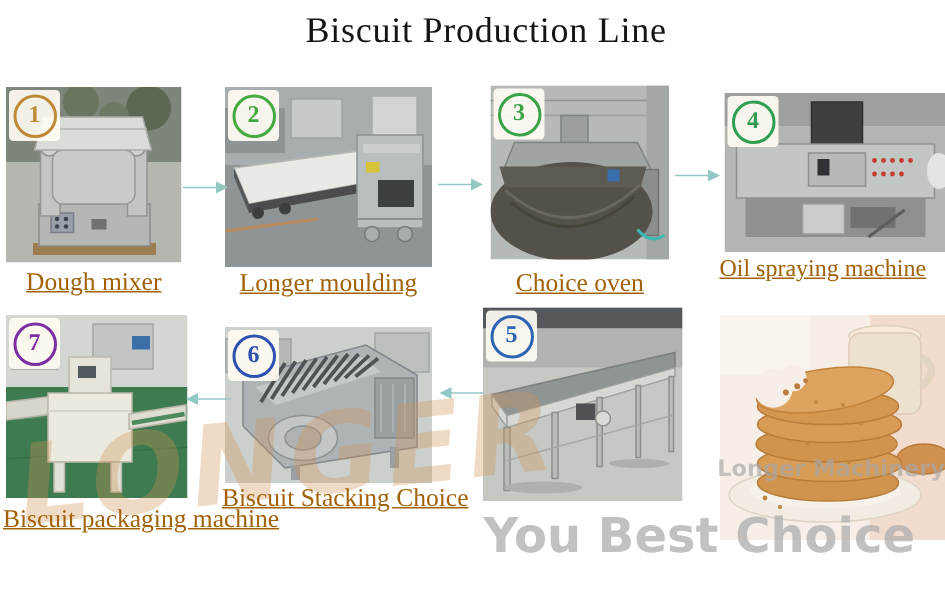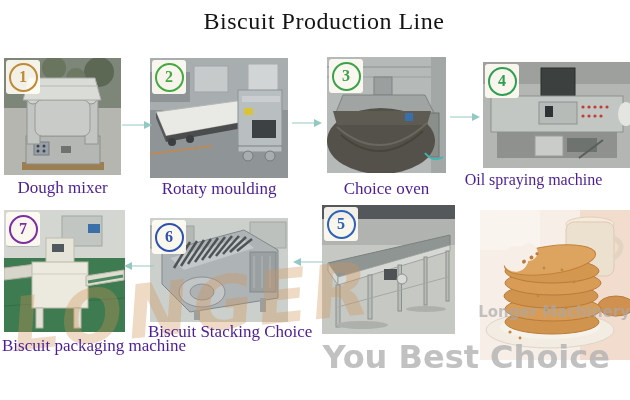--- a/index.html
+++ b/index.html
@@ -8,22 +8,22 @@
   .title{position:absolute;left:0;right:0;top:8px;text-align:center;padding-left:18px;
          font-size:24px;color:#141414;letter-spacing:.5px;z-index:10;}
   .tile{position:absolute;z-index:1;}
   .tile svg{display:block;width:100%;height:100%;}
   .badge{position:absolute;left:2px;top:2px;width:34px;height:34px;z-index:4;
          background:rgba(255,252,243,.92);border-radius:3px;
          display:flex;align-items:center;justify-content:center;}
   .badge .num{width:25px;height:25px;border:2px solid currentColor;border-radius:50%;
          font-family:"Liberation Serif",serif;font-size:16px;font-weight:bold;
          display:flex;align-items:center;justify-content:center;}
-  .lbl{position:absolute;font-family:"Liberation Serif",serif;font-size:17px;color:#4c1d95;
-       white-space:nowrap;z-index:10;}
+  .lbl{position:absolute;font-family:"Liberation Serif",serif;font-size:17px;color:#a16207;
+       white-space:nowrap;z-index:10;text-decoration:underline;}
   .lbl.center{text-align:center;}
   .arrow{position:absolute;z-index:3;}
   .wm-longer{position:absolute;left:12px;top:288px;z-index:5;
        font-family:"DejaVu Sans",sans-serif;font-weight:bold;font-size:74px;line-height:1;
        letter-spacing:4px;color:rgba(208,146,88,.34);
        transform:rotate(-6deg) skewX(-10deg);transform-origin:left center;white-space:nowrap;}
   .wm-sub{position:absolute;left:273px;top:338px;z-index:6;
        font-family:"Liberation Sans",sans-serif;font-size:21px;color:rgba(160,160,160,.8);}
   .wm-tag1{position:absolute;right:0px;top:303px;z-index:6;font-family:"DejaVu Sans",sans-serif;
        font-weight:bold;font-size:15px;color:rgba(168,168,168,.68);white-space:nowrap;}
@@ -257,23 +257,23 @@
         <circle cx="58" cy="86" r="1.4"></circle>
           <circle cx="86" cy="98" r="1.4"></circle>
           <circle cx="66" cy="100" r="1.4"></circle>
         <circle cx="30" cy="122" r="1.6"></circle>
           <circle cx="40" cy="128" r="1.4"></circle>
       </g>
     </svg>
   </div>
 
   <div class="lbl center" style="left:4px;top:178px;width:117px;">Dough mixer</div>
-  <div class="lbl center" style="left:150px;top:179px;width:138px;">Rotaty moulding</div>
+  <div class="lbl center" style="left:150px;top:179px;width:138px;">Longer moulding</div>
   <div class="lbl center" style="left:327px;top:179px;width:119px;">Choice oven</div>
-  <div class="lbl center" style="left:460px;top:171px;width:147px;font-size:16px;">Oil spraying machine</div>
+  <div class="lbl center" style="left:475px;top:171px;width:147px;font-size:16px;">Oil spraying machine</div>
   <div class="lbl" style="left:148px;top:322px;">Biscuit Stacking Choice</div>
   <div class="lbl" style="left:2px;top:336px;text-align:center;">Biscuit packaging machine</div>
 
   <svg class="arrow" style="left: 122px; top: 120px; color: rgb(147, 201, 195); border-color: rgb(147, 201, 195);" width="30" height="10" viewBox="0 0 30 10">
     <line x1="0" y1="5" x2="24" y2="5" stroke="currentColor"></line>
       <polygon points="22,1 30,5 22,9" fill="currentColor"></polygon>
   </svg>
   <svg class="arrow" style="left: 292px; top: 118px; color: rgb(147, 201, 195); border-color: rgb(147, 201, 195);" width="30" height="10" viewBox="0 0 30 10">
     <line x1="0" y1="5" x2="24" y2="5" stroke="currentColor"></line>
       <polygon points="22,1 30,5 22,9" fill="currentColor"></polygon>

